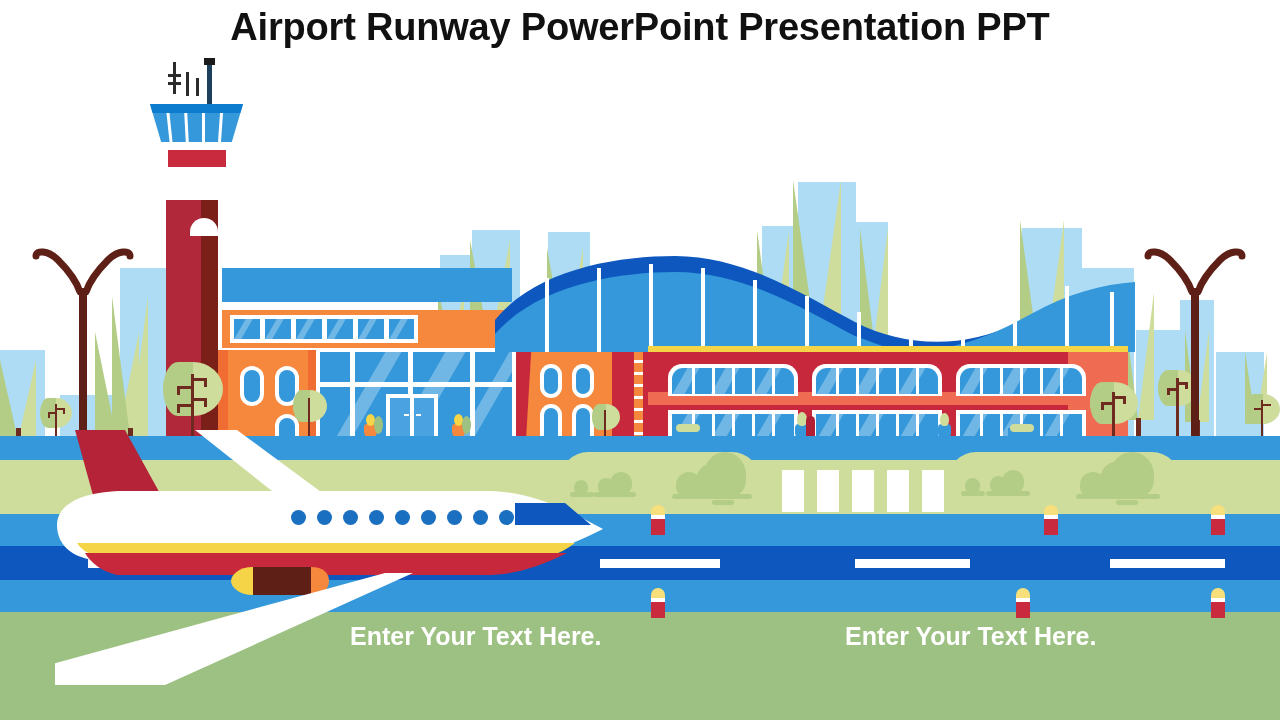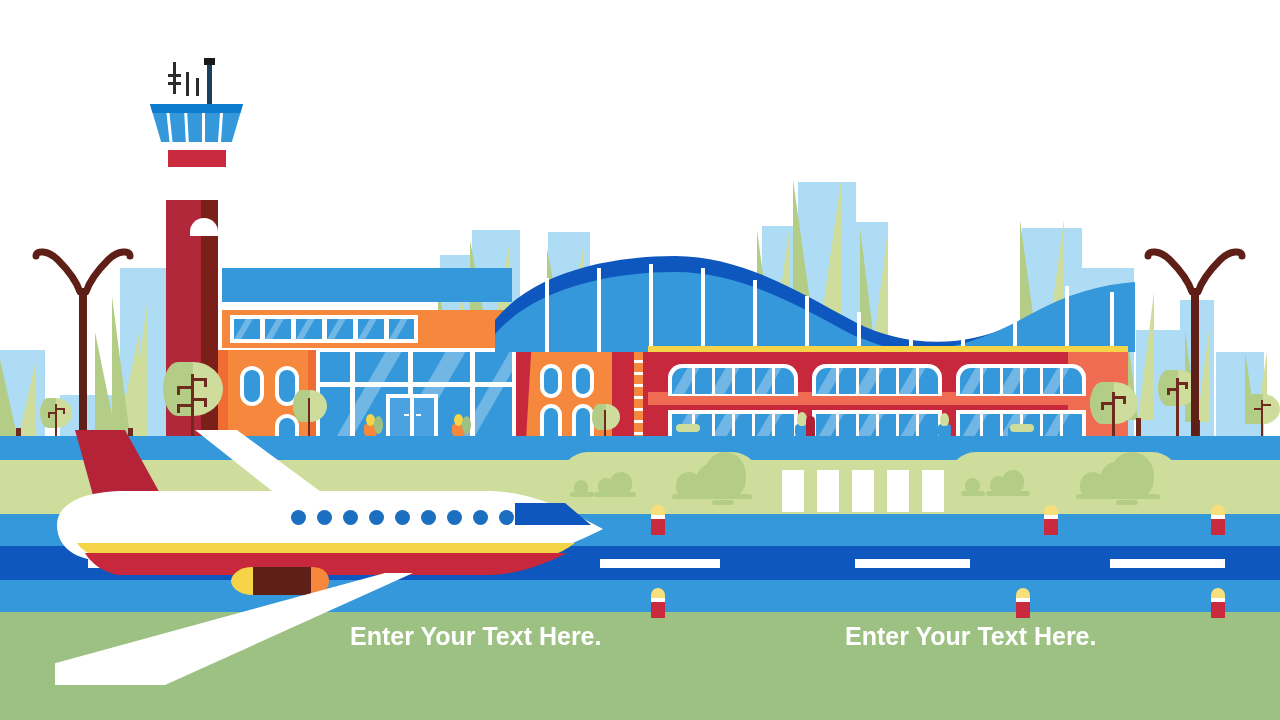--- a/index.html
+++ b/index.html
@@ -80,20 +80,21 @@
 
   
   .win{position:absolute;background:#3498db;}
   .glare{position:absolute;background:rgba(255,255,255,0.30);transform:skewX(-30deg);}
 </style>
 </head>
 <body>
 
 <div id="slide">
 
+  <div id="title">Airport Runway PowerPoint Presentation PPT</div>
 
   <div class="cityblock" style="left:120px;top:268px;width:60px;height:172px;"></div>
   <div class="cityblock" style="left:0px;top:350px;width:45px;height:90px;"></div>
   <div class="cityblock" style="left:60px;top:395px;width:55px;height:45px;"></div>
   <div class="cityblock" style="left:472px;top:230px;width:48px;height:120px;"></div>
   <div class="cityblock" style="left:548px;top:232px;width:42px;height:118px;"></div>
   <div class="cityblock" style="left:440px;top:255px;width:34px;height:95px;"></div>
   <div class="cityblock" style="left:798px;top:182px;width:58px;height:170px;"></div>
   <div class="cityblock" style="left:762px;top:226px;width:40px;height:128px;"></div>
   <div class="cityblock" style="left:852px;top:222px;width:36px;height:130px;"></div>

